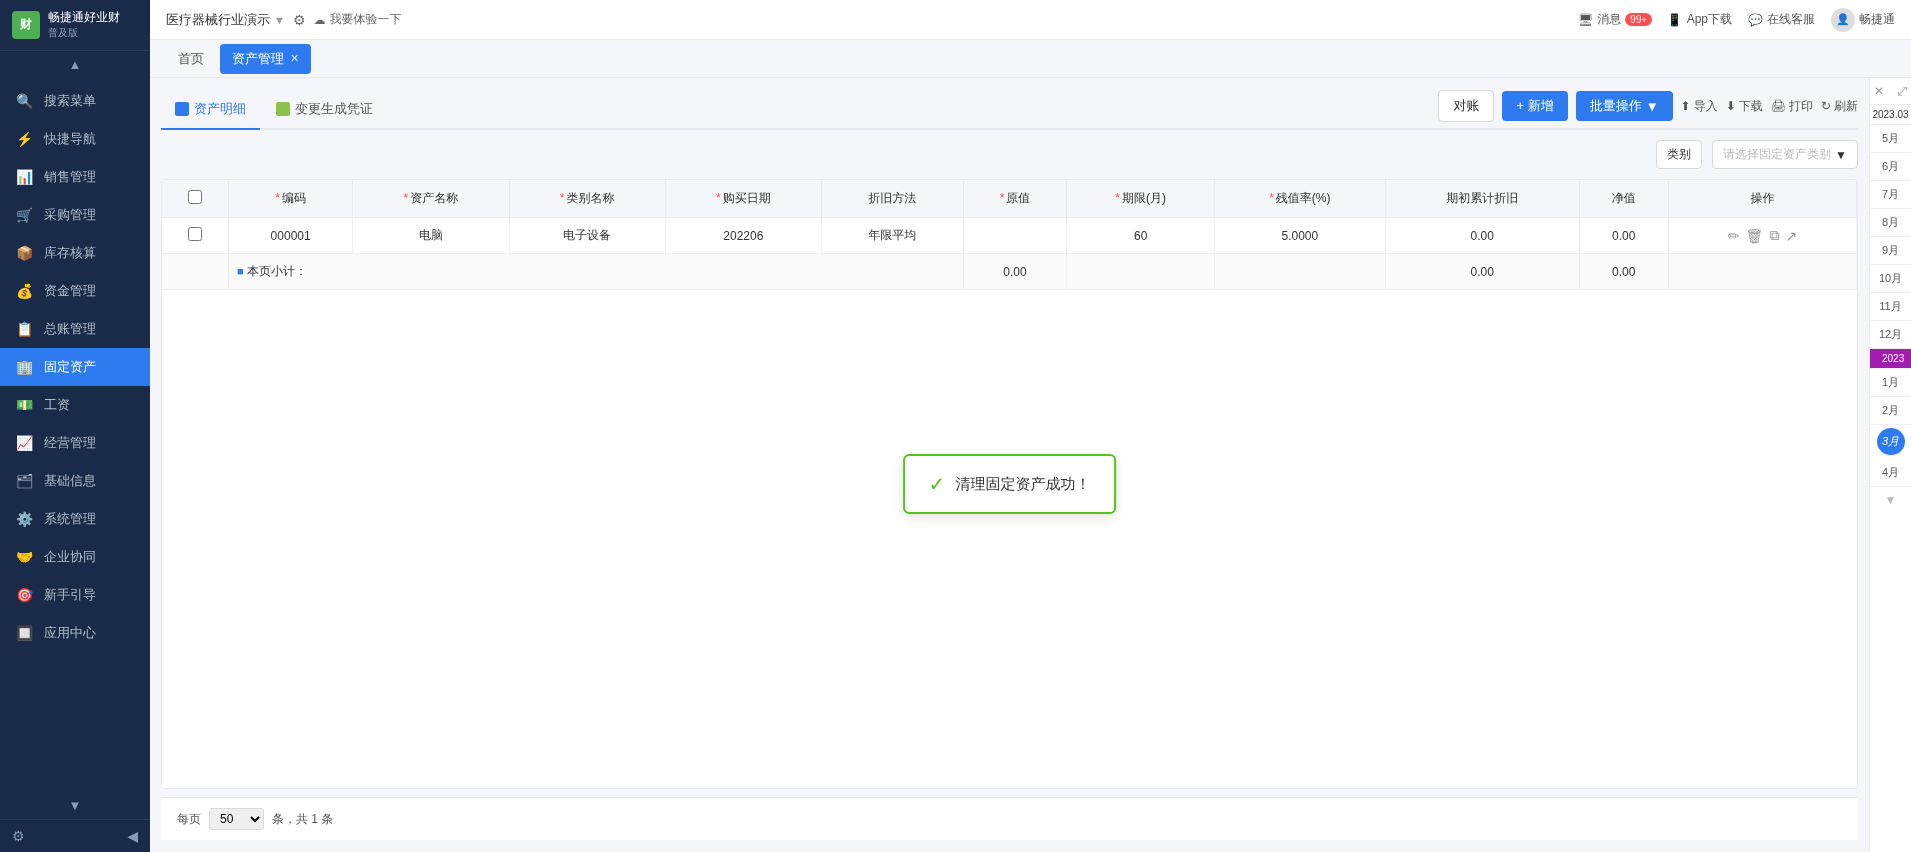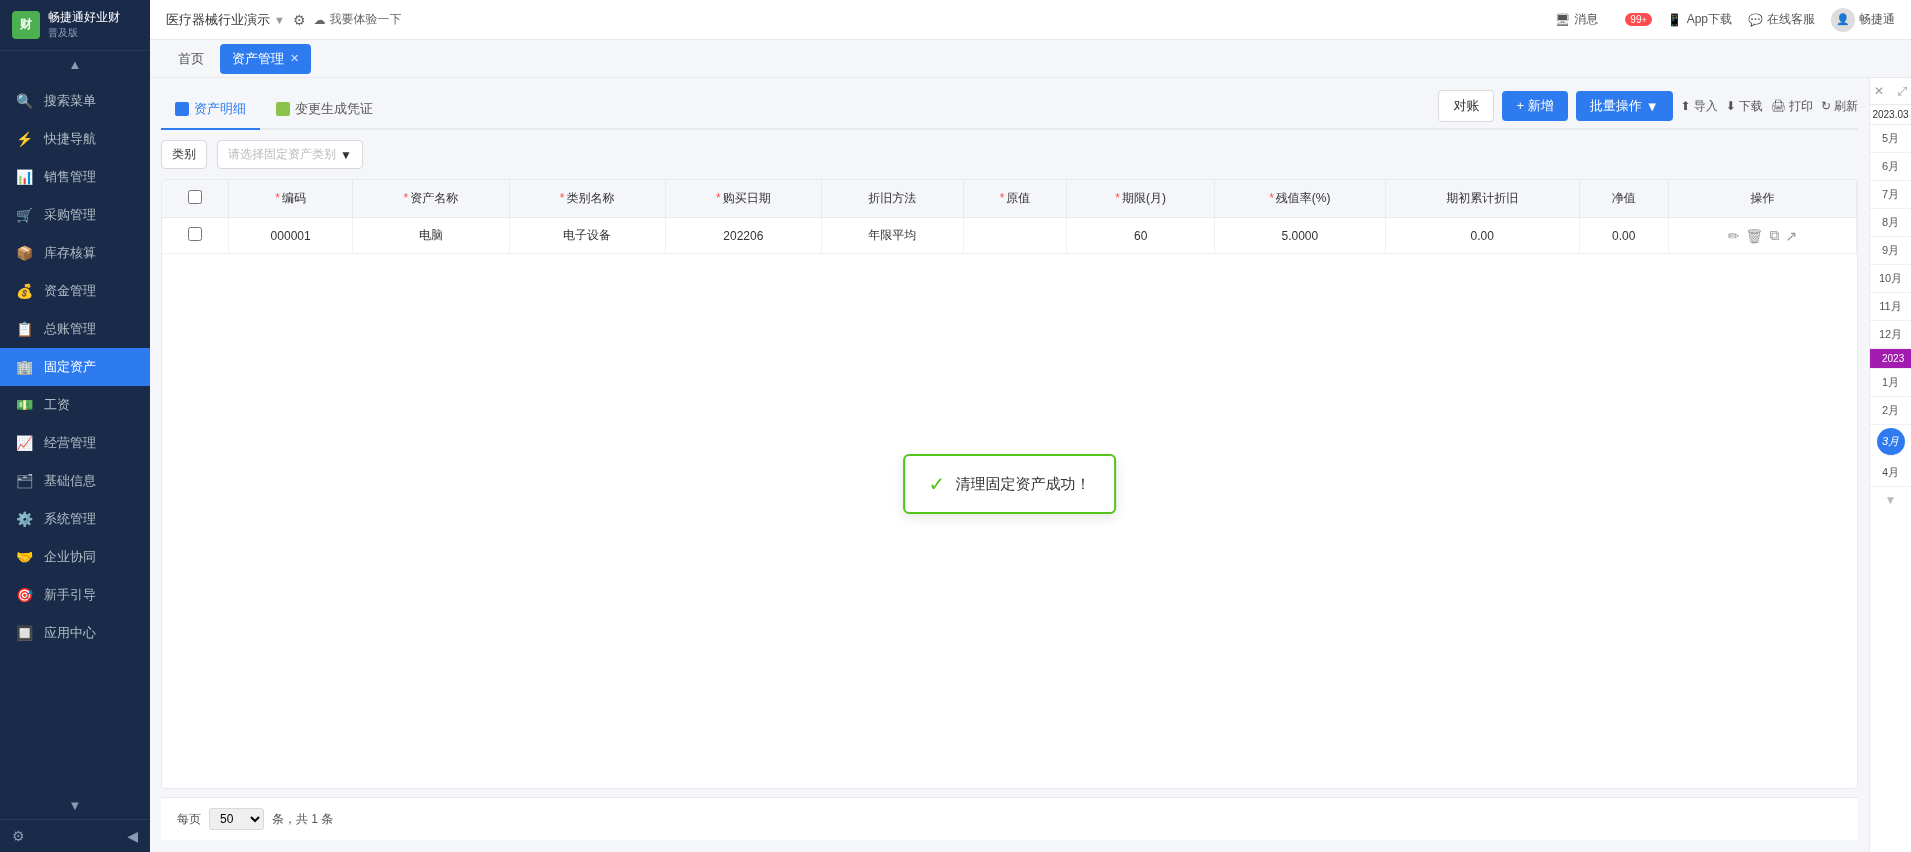--- a/index.html
+++ b/index.html
@@ -67,21 +67,21 @@
     }
     .header-left { display: flex; align-items: center; gap: 8px; }
     .header-company { font-size: 13px; color: #333; display: flex; align-items: center; gap: 4px; }
     .header-company-arrow { color: #999; font-size: 11px; }
     .header-settings { color: #666; cursor: pointer; font-size: 14px; }
     .header-experience { display: flex; align-items: center; gap: 4px; color: #666; font-size: 12px; cursor: pointer; }
     .header-right { display: flex; align-items: center; gap: 16px; }
     .header-right-item { display: flex; align-items: center; gap: 4px; color: #555; font-size: 12px; cursor: pointer; }
     .badge {
       background: #ff4d4f; color: #fff; border-radius: 10px;
-      font-size: 10px; padding: 1px 5px; min-width: 18px; text-align: center; margin-left: 23px;
+      font-size: 10px; padding: 1px 5px; min-width: 18px; text-align: center;
     }
     .badge-plus { font-size: 9px; }
     .header-avatar { width: 24px; height: 24px; border-radius: 50%; background: #ddd; display: flex; align-items: center; justify-content: center; font-size: 11px; }
 
     
     .tabs-bar {
       background: #f5f6fa;
       padding: 0 16px;
       display: flex; align-items: center; gap: 4px;
       height: 38px;
@@ -108,21 +108,21 @@
     .sub-tab {
       padding: 8px 14px; cursor: pointer; font-size: 13px; color: #555;
       display: flex; align-items: center; gap: 5px;
       border-bottom: 2px solid transparent; margin-bottom: -2px;
     }
     .sub-tab.active { color: #2e7bef; border-bottom-color: #2e7bef; }
     .sub-tab-icon { width: 14px; height: 14px; border-radius: 2px; background: #2e7bef; display: inline-block; }
 
     
     .toolbar {
-      display: flex; align-items: center; justify-content: flex-start;
+      display: flex; align-items: center; justify-content: flex-end;
       margin-bottom: 10px;
     }
     .toolbar-left { display: flex; align-items: center; gap: 10px; }
     .filter-select {
       display: flex; align-items: center; gap: 4px;
       border: 1px solid #d9d9d9; border-radius: 4px;
       padding: 5px 10px; background: #fff; cursor: pointer; font-size: 12px; color: #333;
     }
     .filter-placeholder { color: #bbb; }
     .btn {
@@ -429,20 +429,35 @@
                 <td>0.00</td>
                 <td>
                   <div class="action-icons">
                     <span class="action-icon">✏</span>
                     <span class="action-icon">🗑</span>
                     <span class="action-icon">⧉</span>
                     <span class="action-icon">↗</span>
                   </div>
                 </td>
               </tr>
+              <tr class="subtotal-row">
+                <td></td>
+                <td colspan="5" style="text-align:left;">
+                  <span>
+                    <span style="color:#2e7bef;font-size:11px;">■</span>
+                    <span>本页小计：</span>
+                  </span>
+                </td>
+                <td>0.00</td>
+                <td></td>
+                <td></td>
+                <td>0.00</td>
+                <td>0.00</td>
+                <td></td>
+              </tr>
             </tbody>
           </table>
         </div>
 
         <div class="toast">
           <span class="toast-icon">✓</span>
           <span>清理固定资产成功！</span>
         </div>
       </div>
 

